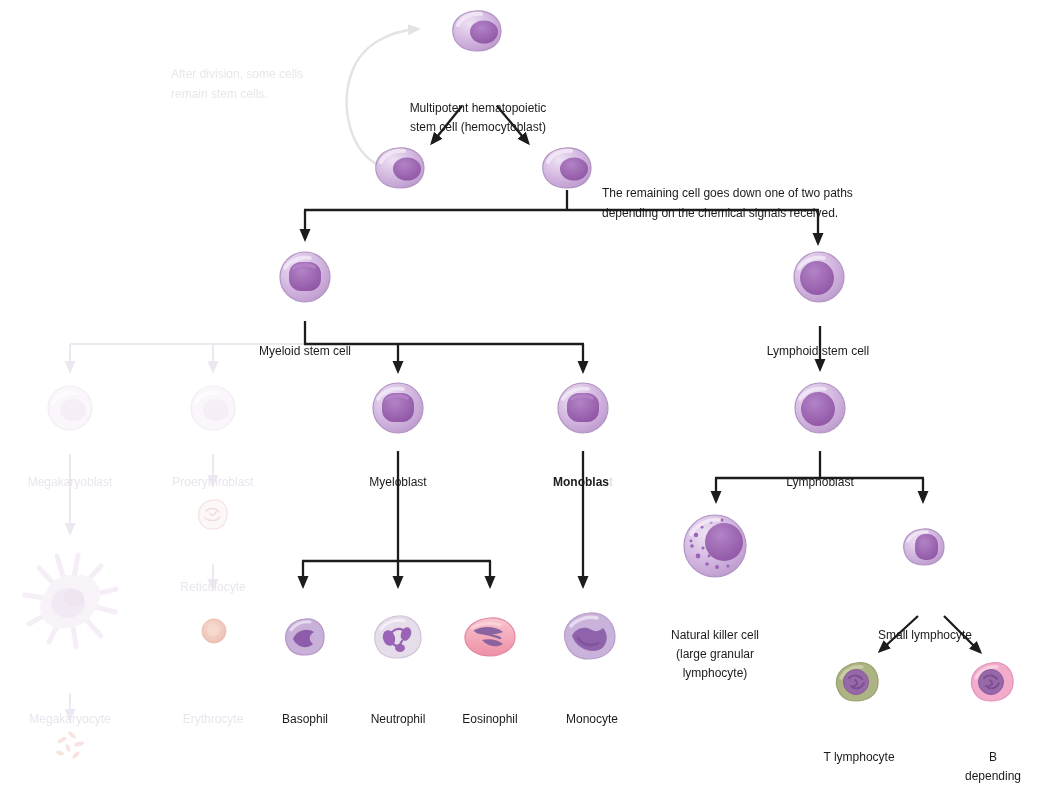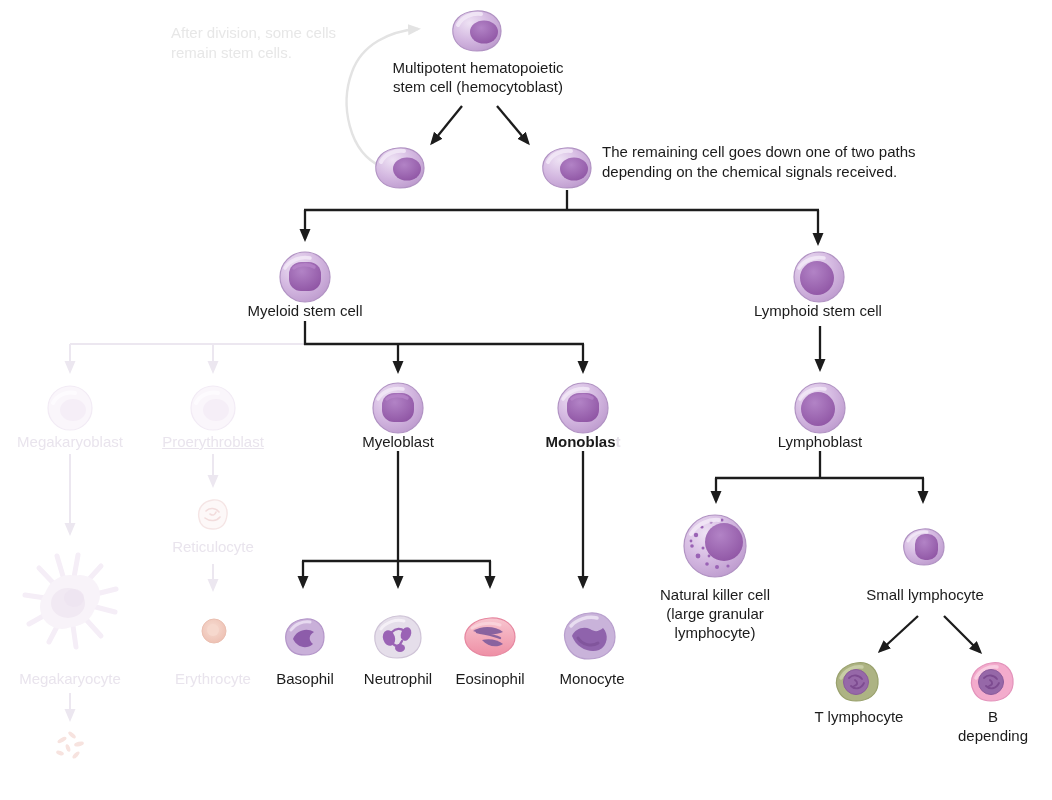--- a/index.html
+++ b/index.html
@@ -6,26 +6,27 @@
   .stage{
     position:relative;
     width:1052px;height:800px;
     background:#ffffff;
     font-family:"Liberation Sans", sans-serif;
     overflow:hidden;
   }
   .art{position:absolute;left:0;top:0;}
   .label{
     position:absolute;
-    font-size:15px;
+    font-size:12px;
     line-height:19px;
     color:#1b1b1b;
     text-align:center;
     white-space:pre-line;
     transform:translateX(-50%);
+    margin-top:41px;
   }
   .label.left{
     transform:none;
     text-align:left;
     line-height:20px;
   }
   .label.faded{color:#e9e4ed;}
   .label.note{color:#e7e7e7;}
   .ghost{color:#e3dfe7;}
 </style>
@@ -268,21 +269,21 @@
 remain stem cells.</div>
   <div class="label left" style="left:602px;top:142px;">The remaining cell goes down one of two paths
 depending on the chemical signals received.</div>
   <div class="label" style="left:478px;top:58px;">Multipotent hematopoietic
 stem cell (hemocytoblast)</div>
 
   <div class="label" style="left:305px;top:301px;">Myeloid stem cell</div>
   <div class="label" style="left:818px;top:301px;text-align:center;">Lymphoid stem cell</div>
 
   <div class="label faded" style="left:70px;top:432px;">Megakaryoblast</div>
-  <div class="label faded" style="left:213px;top:432px;text-decoration:underline;">Proerythroblast</div>
+  <div class="label faded" style="left:213px;top:432px;">Proerythroblast</div>
   <div class="label" style="left:398px;top:432px;">Myeloblast</div>
   <div class="label" style="left:583px;top:432px;font-weight:bold;"><span>Monoblas</span><span class="ghost">t</span></div>
   <div class="label" style="left:820px;top:432px;">Lymphoblast</div>
 
   <div class="label faded" style="left:213px;top:537px;">Reticulocyte</div>
 
   <div class="label" style="left:715px;top:585px;">Natural killer cell
 (large granular
 lymphocyte)</div>
   <div class="label" style="left:925px;top:585px;">Small lymphocyte</div>

